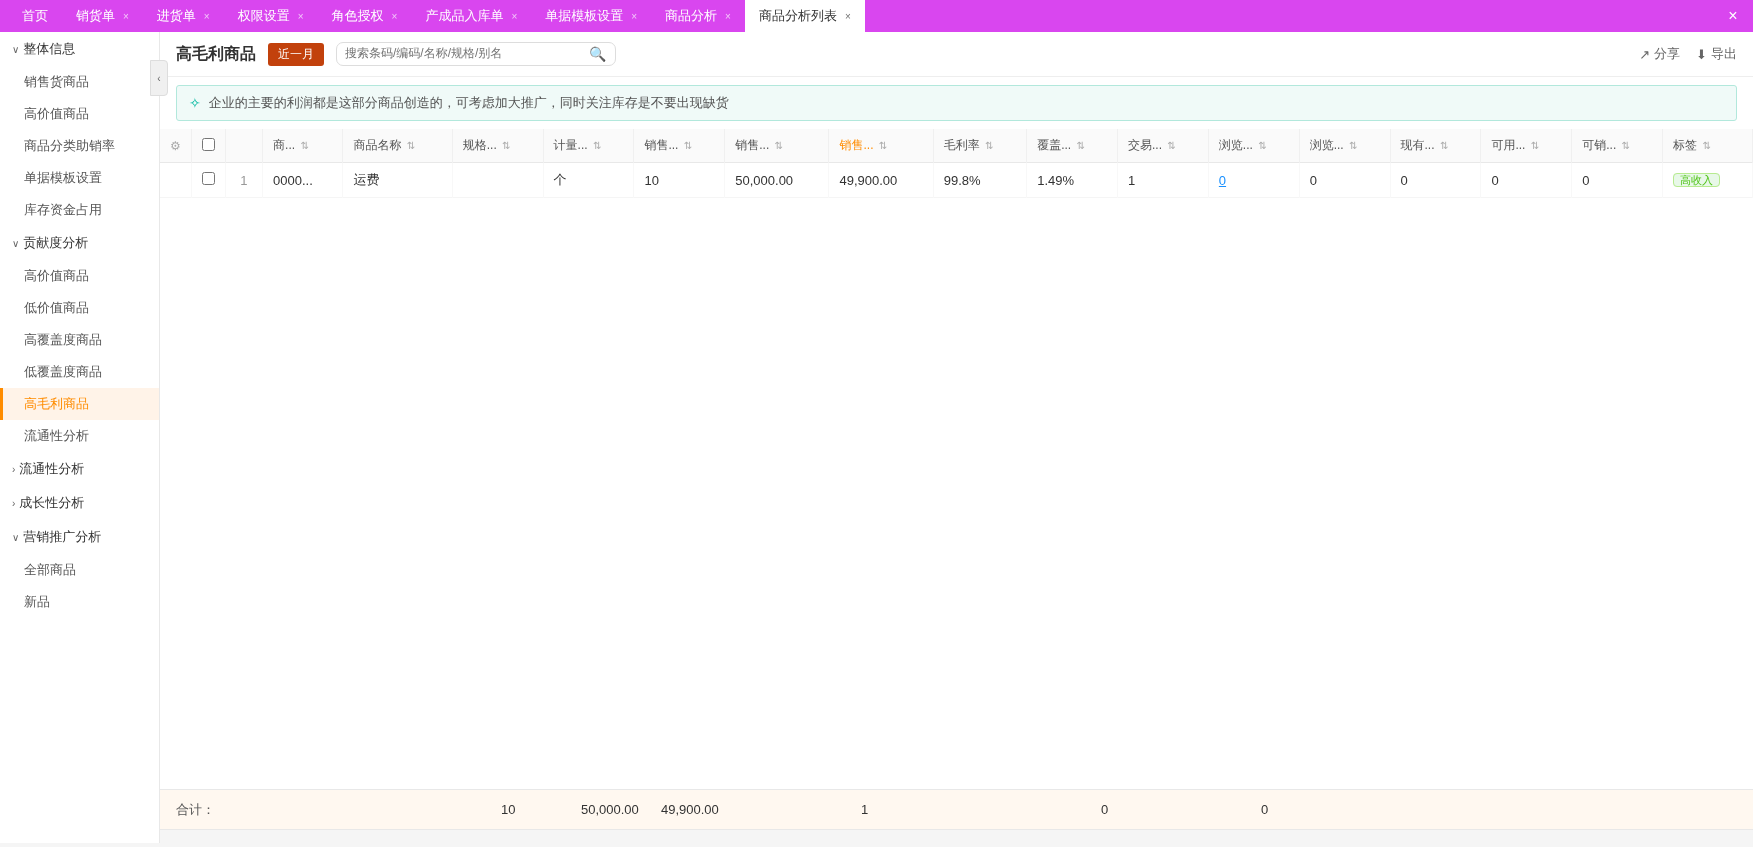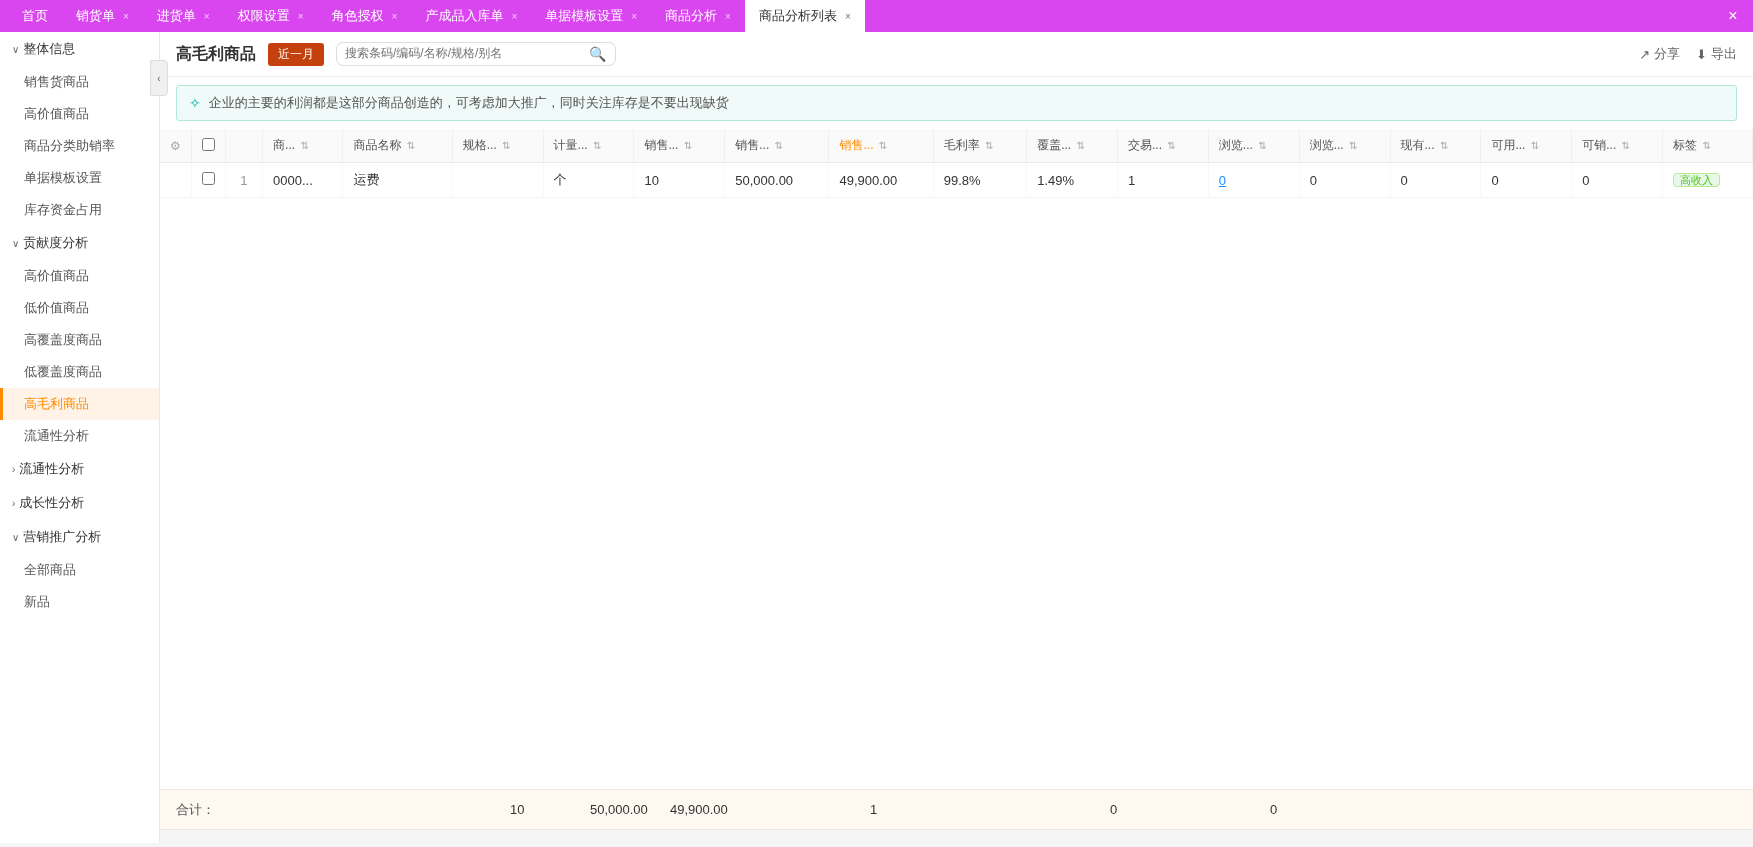--- a/index.html
+++ b/index.html
@@ -231,21 +231,21 @@
     .footer-bar {
       display: flex;
       align-items: center;
       border-top: 1px solid #e8e8e8;
       background: #fff8f0;
       padding: 8px 16px;
       font-size: 13px;
       color: #333;
       min-height: 40px;
     }
-    .footer-bar .total-label { color: #555; margin-right: 25px; }
+    .footer-bar .total-label { color: #555; margin-right: 16px; }
     .footer-bar .total-values {
       display: flex;
       gap: 0;
       flex: 1;
     }
     .footer-val {
       min-width: 80px;
       padding: 0 10px;
       color: #333;
     }

